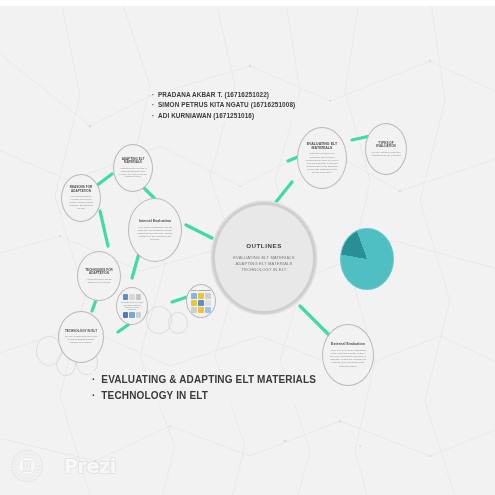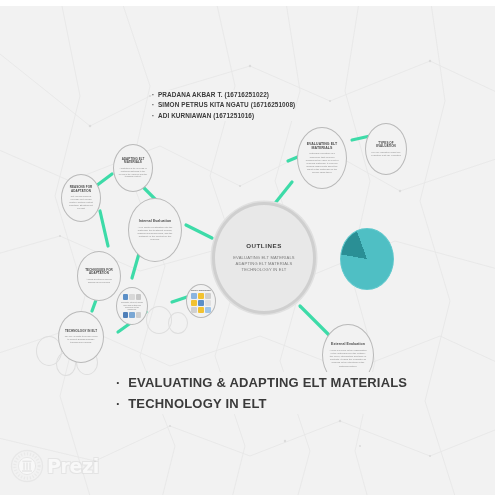--- a/index.html
+++ b/index.html
@@ -121,21 +121,21 @@
     font-weight: bold;
   }
   .text-block .tb-line {
     white-space: nowrap;
     line-height: 1.62;
   }
 
   #authors-block { left: 152px; top: 84px; font-size: 6.4px; letter-spacing: .015em; }
   #authors-block .tb-line::before { content: "\00b7\00a0\00a0"; color: #3a3a3a; }
 
-  #topics-block { left: 116px; top: 366px; font-size: 13px; letter-spacing: .015em; }
+  #topics-block { left: 92px; top: 366px; font-size: 10px; letter-spacing: .015em; }
   #topics-block .tb-line::before { content: "\00b7\00a0\00a0"; color: #3a3a3a; }
 
   
   #teal-pie {
     position: absolute;
     border-radius: 50%;
     overflow: hidden;
   }
 
   
@@ -151,21 +151,21 @@
     border-radius: 1px;
   }
 
   
   #prezi-logo {
     position: absolute;
     left: 10px;
     bottom: 12px;
     display: flex;
     align-items: center;
-    gap: 3px;
+    gap: 20px;
     opacity: .5;
     pointer-events: none;
   }
   #prezi-logo .logo-word {
     font-size: 19px;
     font-weight: bold;
     color: #ffffff;
     letter-spacing: -.02em;
     text-shadow:
       -1px -1px 0 #d8d8d8,  1px -1px 0 #d8d8d8,

